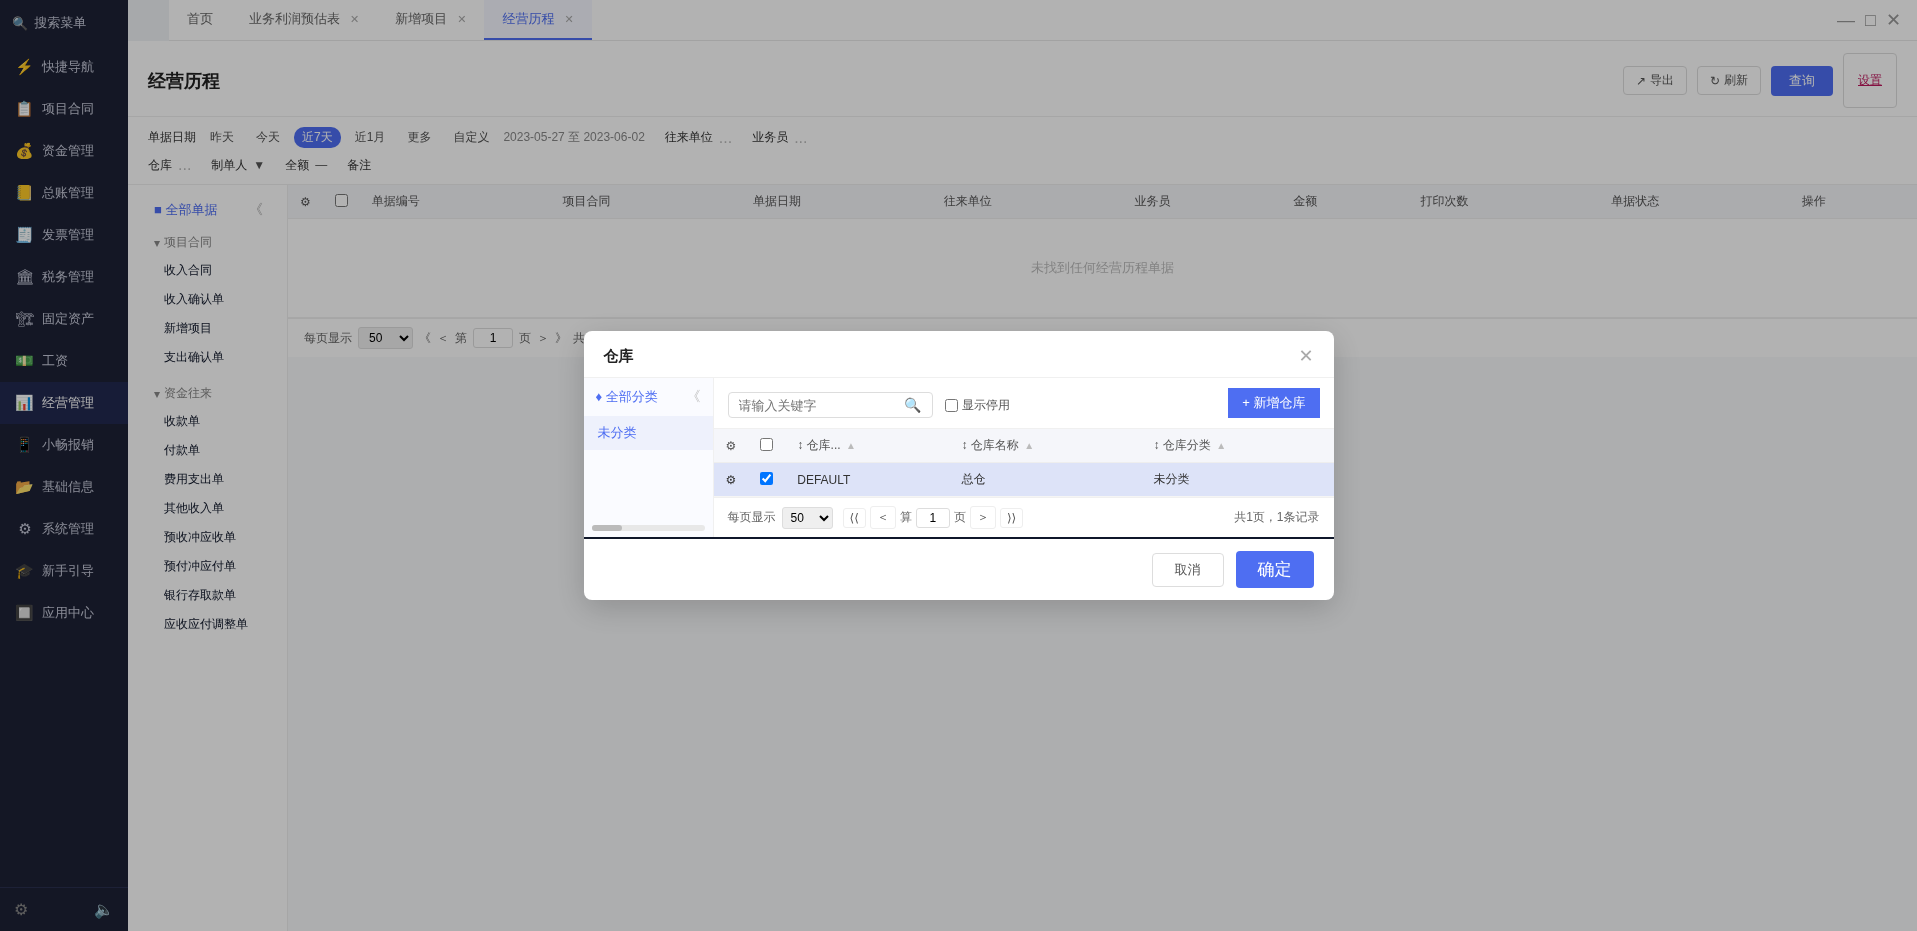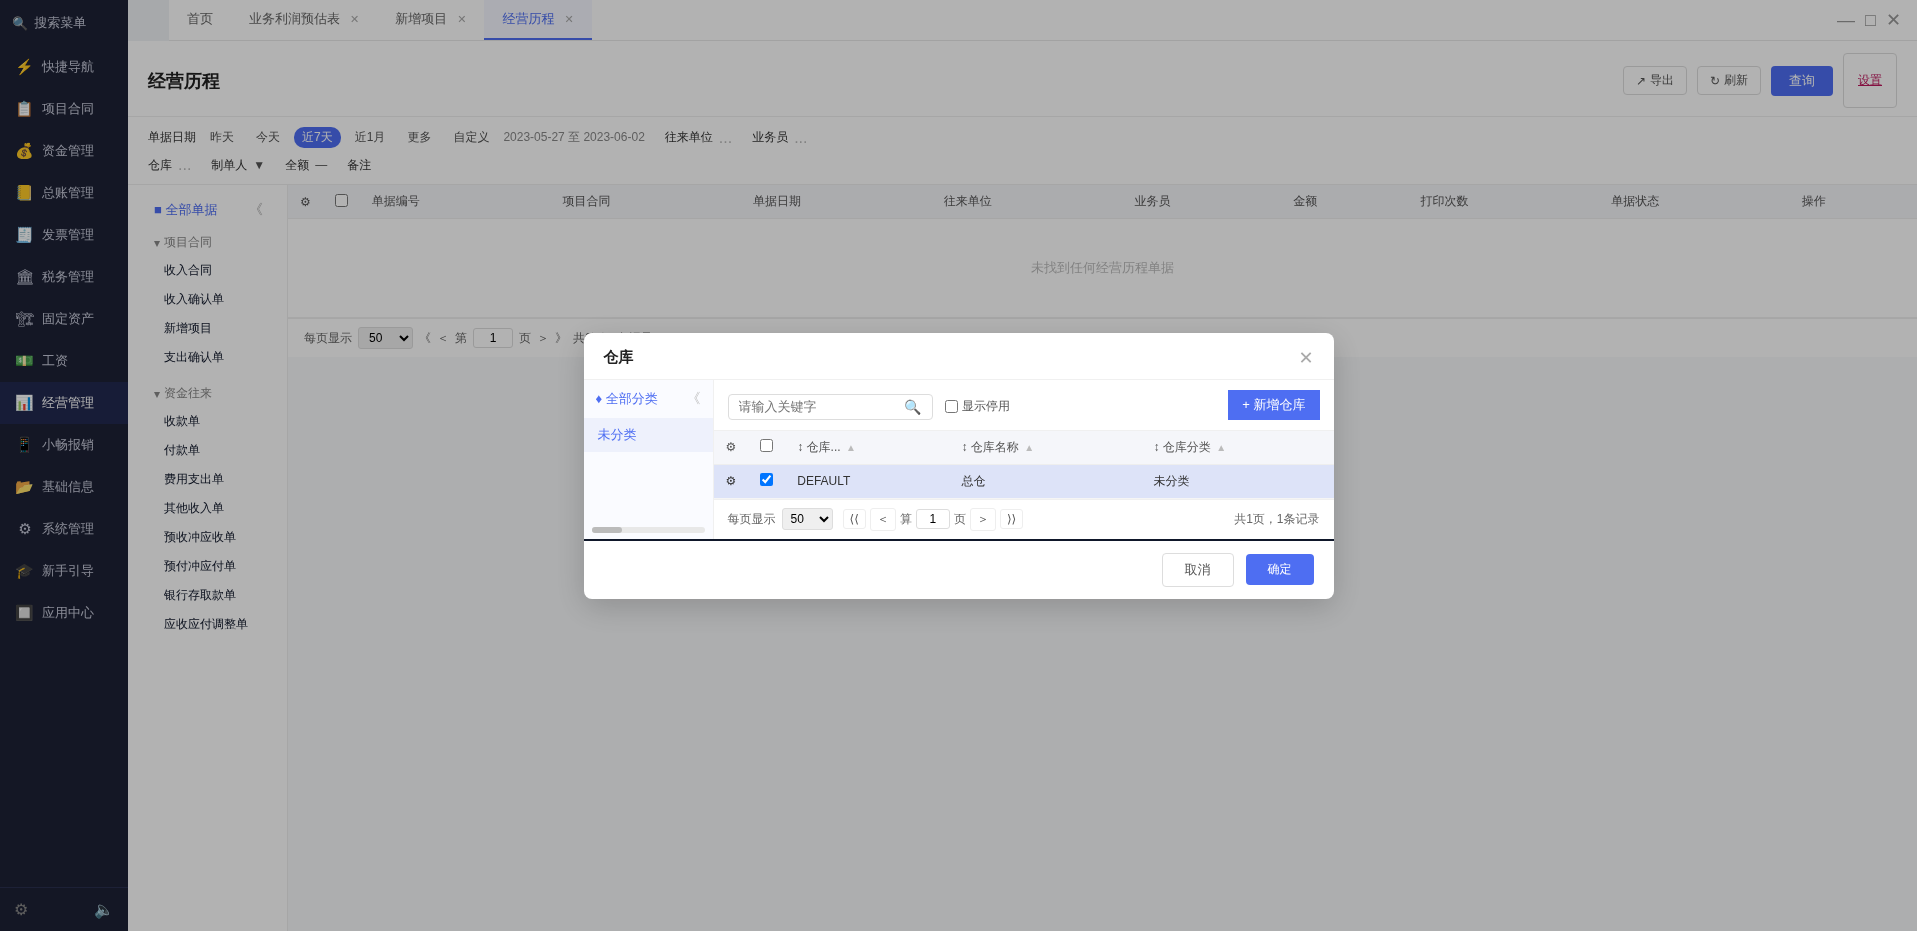--- a/index.html
+++ b/index.html
@@ -100,21 +100,21 @@
     .modal-table th .sort-icon { font-size: 10px; color: #bbb; margin-left: 2px; }
     .modal-footer-bar { display: flex; align-items: center; padding: 8px 14px; border-top: 1px solid #f0f0f0; font-size: 12px; color: #666; }
     .modal-footer-bar .per-page { display: flex; align-items: center; gap: 6px; }
     .modal-footer-bar select { border: 1px solid #ddd; border-radius: 3px; padding: 2px 4px; font-size: 12px; }
     .modal-footer-bar .pager { display: flex; align-items: center; gap: 4px; margin-left: 10px; }
     .modal-footer-bar .pager button { background: none; border: 1px solid #eee; border-radius: 3px; padding: 2px 6px; font-size: 12px; cursor: pointer; color: #555; }
     .modal-footer-bar .pager input { width: 34px; border: 1px solid #ddd; border-radius: 3px; padding: 2px 4px; text-align: center; font-size: 12px; }
     .modal-footer-bar .total-info { margin-left: auto; }
     .modal-actions { display: flex; align-items: center; justify-content: flex-end; gap: 12px; padding: 12px 20px; border-top: 2px solid #0f172a; }
     .btn-cancel { background: #fff; border: 1px solid #ddd; border-radius: 4px; padding: 7px 22px; font-size: 13px; color: #555; cursor: pointer; }
-    .btn-confirm { background: #4e6ef2; color: #fff; border: none; border-radius: 4px; padding: 7px 22px; font-size: 12px; cursor: pointer; }
+    .btn-confirm { background: #4e6ef2; color: #fff; border: none; border-radius: 4px; padding: 7px 22px; font-size: 17px; cursor: pointer; }
 
     
     ::-webkit-scrollbar { width: 5px; height: 5px; }
     ::-webkit-scrollbar-thumb { background: #ccc; border-radius: 3px; }
 
     .checkbox-col { width: 32px; text-align: center; }
     .gear-col { width: 32px; text-align: center; }
   </style>
 </head>
 <body>

